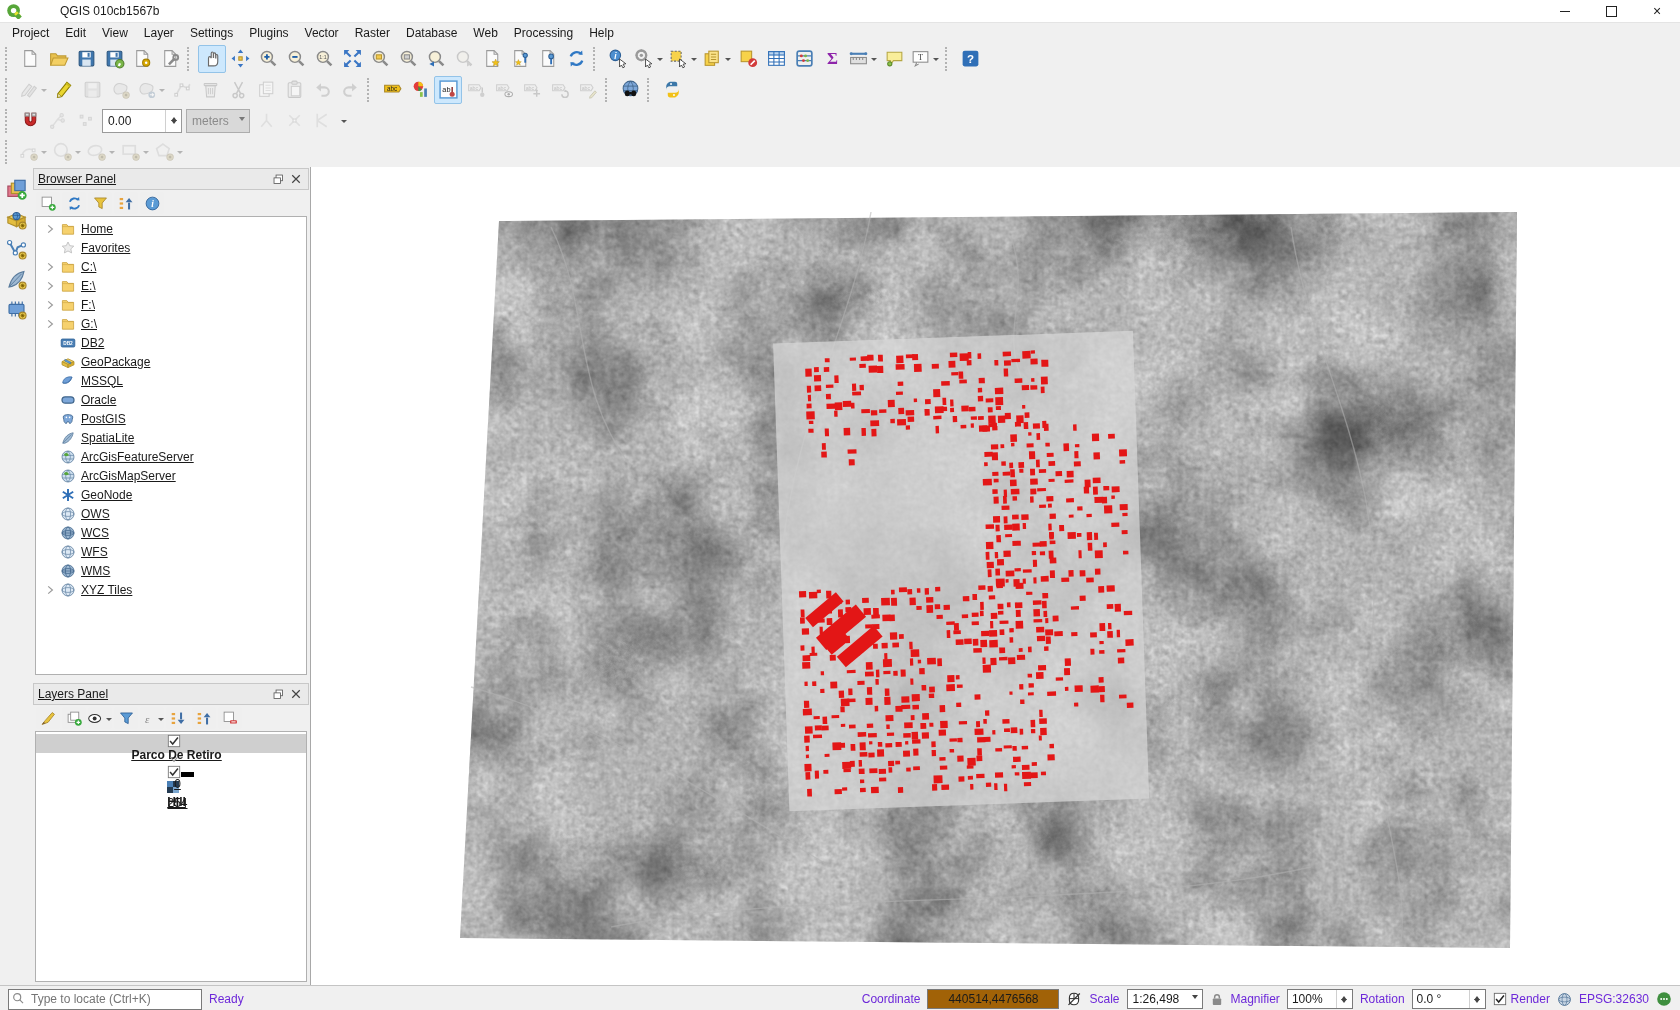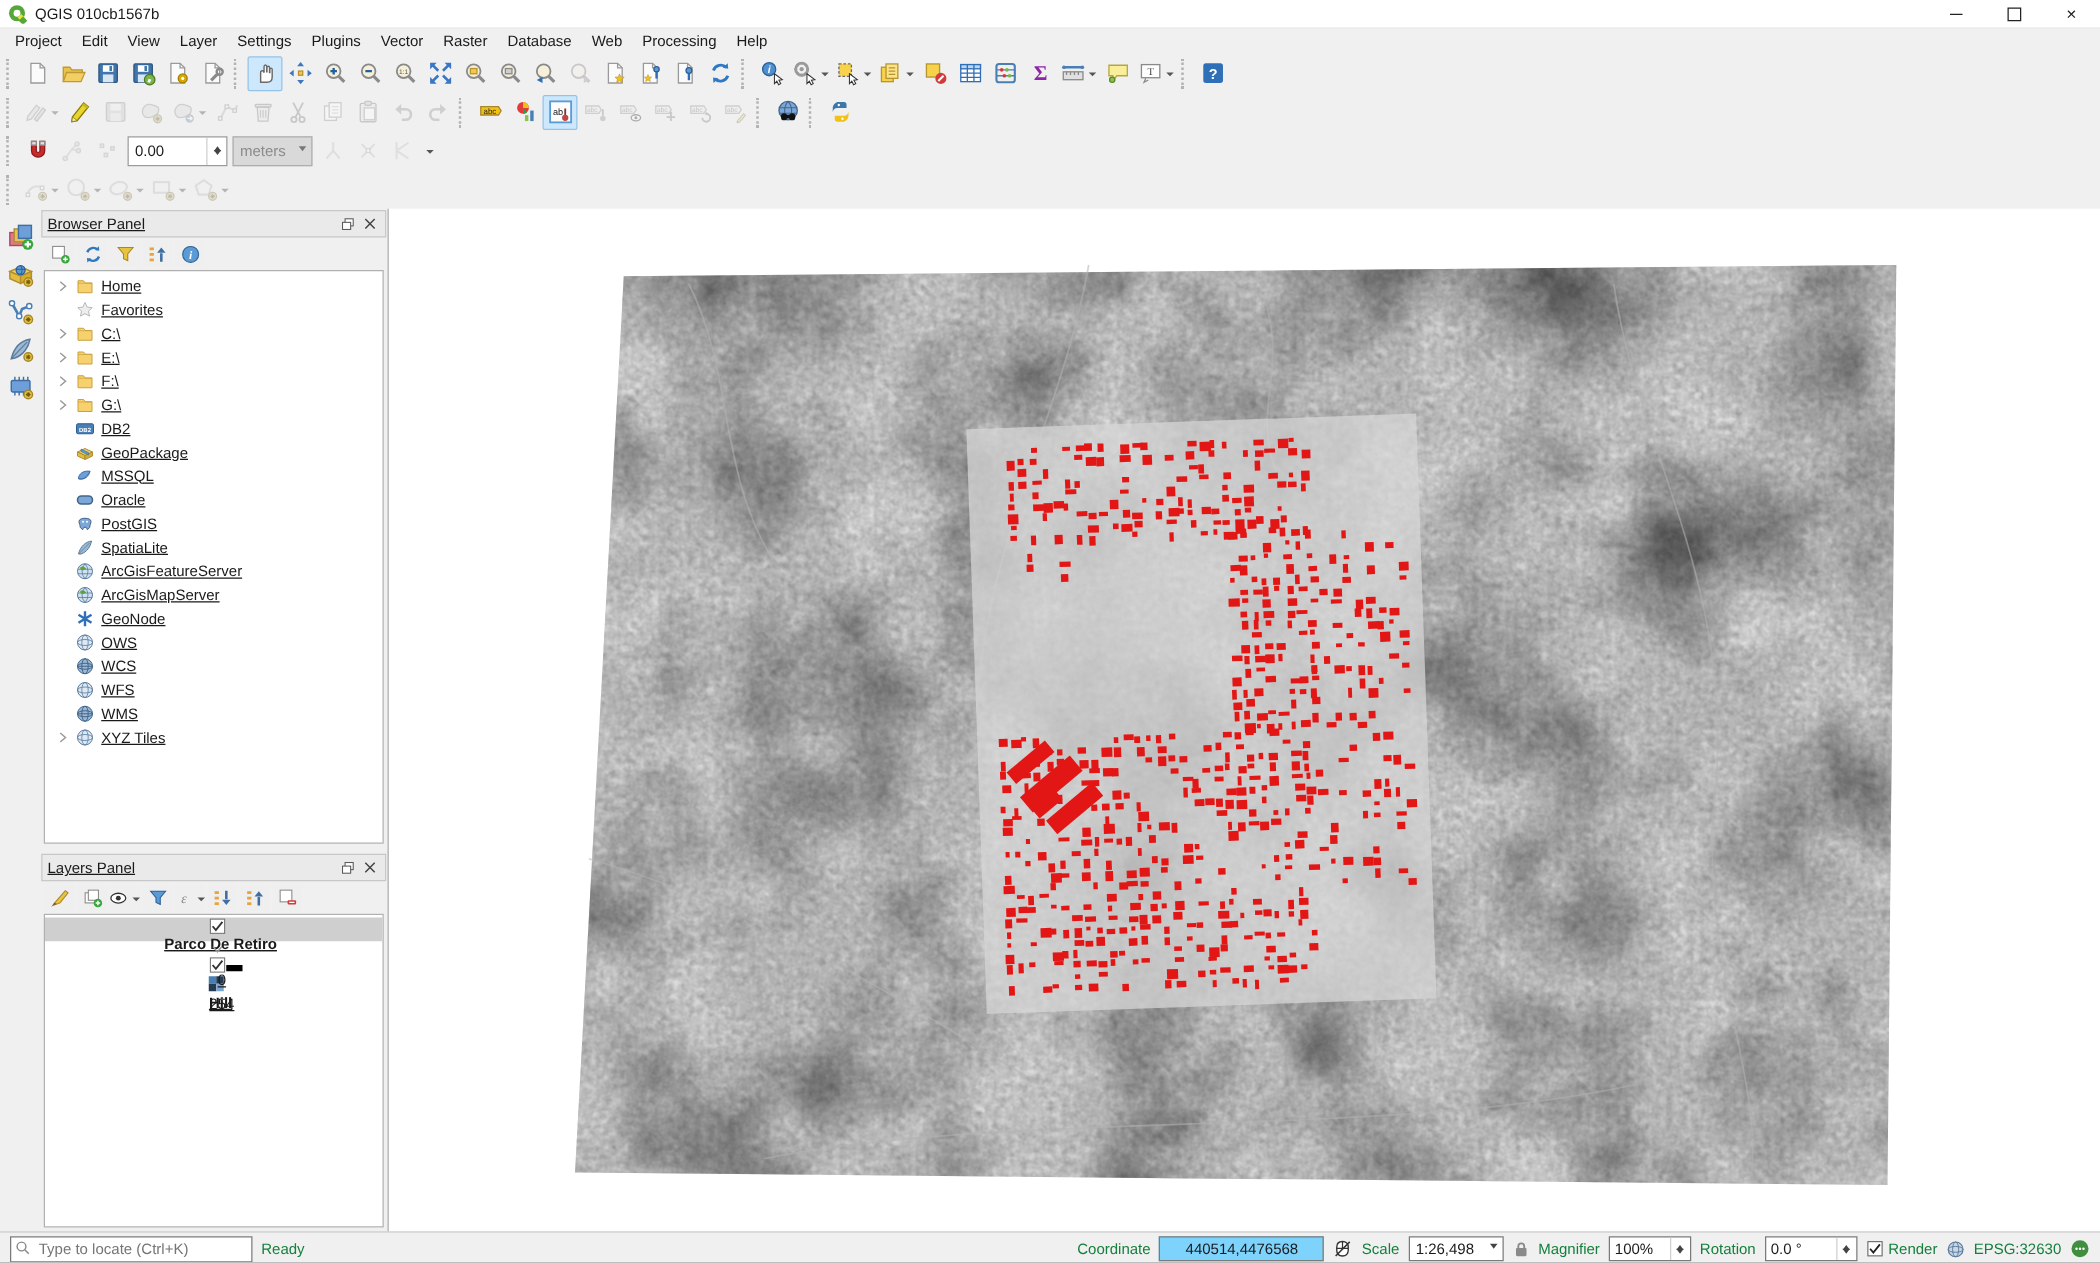--- a/index.html
+++ b/index.html
@@ -2,21 +2,21 @@
 <html><head>
 <meta charset="utf-8">
 <style>
   html,body{margin:0;padding:0;background:#777;}
   .app{position:relative;width:1680px;height:1010px;background:#f0f0f0;
        font-family:"Liberation Sans","DejaVu Sans",sans-serif;font-size:12px;color:#1a1a1a;
        overflow:hidden;user-select:none;}
   
   .titlebar{height:22px;background:#ffffff;display:flex;align-items:center;border-bottom:1px solid #e4e4e4;}
   .titlebar .logo{margin:0 6px 0 6px;display:flex;}
-  .titlebar .ttext{font-size:12px;}
+  .titlebar .ttext{font-size:12px;margin-left:32px;}
   .wbtns{margin-left:auto;display:flex;height:22px;}
   .wbtn{width:46px;height:22px;display:flex;align-items:center;justify-content:center;font-size:12px;color:#222;}
   .wbtn .mini{width:10px;border-bottom:1px solid #222;height:1px;}
   .wbtn .maxi{width:9px;height:9px;border:1px solid #222;}
   .wbtn.close{font-size:14px;}
   
   .menubar{height:20px;display:flex;align-items:center;background:#f0f0f0;padding-left:4px;}
   .menu-item{padding:2px 8px;cursor:default;}
   
   .tb-row{display:flex;align-items:center;height:31px;background:#f0f0f0;padding-left:2px;}
@@ -64,22 +64,22 @@
   .lrow .llbl{padding-left:5px;white-space:nowrap;}
   .lrow .llbl.bold{font-weight:bold;}
   .lrow .llbl.underline{text-decoration:underline;}
   .lrow .cswatch{width:13px;height:13px;margin-left:26px;}
   .lrow .clbl{padding-left:7px;}
   
   .statusbar{height:26px;background:#f0f0f0;border-top:1px solid #c4c4c4;display:flex;align-items:center;padding:0 8px;gap:7px;}
   .locate-wrap{position:relative;display:flex;align-items:center;}
   .locate-wrap input{width:168px;height:17px;border:1px solid #7a7a7a;background:#fff;padding-left:22px;font-family:Liberation Sans, sans-serif;font-size:12px;color:#444;}
   .locate-lens{position:absolute;left:4px;top:3px;}
-  .sb-label{color:#15803d;}
-  .sb-box{height:18px;border:1px solid #7a7a7a;background:#7dd3fc;display:flex;align-items:center;justify-content:center;padding:0 6px;}
+  .sb-label{color:#6d28d9;}
+  .sb-box{height:18px;border:1px solid #7a7a7a;background:#a16207;display:flex;align-items:center;justify-content:center;padding:0 6px;}
   .sb-spin{height:18px;border:1px solid #7a7a7a;background:#fff;display:flex;align-items:center;}
   .sb-spin .val{padding:0 4px;}
   .sb-combo{height:18px;border:1px solid #7a7a7a;background:#fff;display:flex;align-items:center;width:74px;}
   .sb-combo .val{flex:1;padding-left:5px;}
   .sb-right{margin-left:auto;display:flex;align-items:center;gap:7px;}
   .sb-check{display:flex;align-items:center;gap:4px;}
   svg{display:block;}
 </style>
 </head>
 <body>

